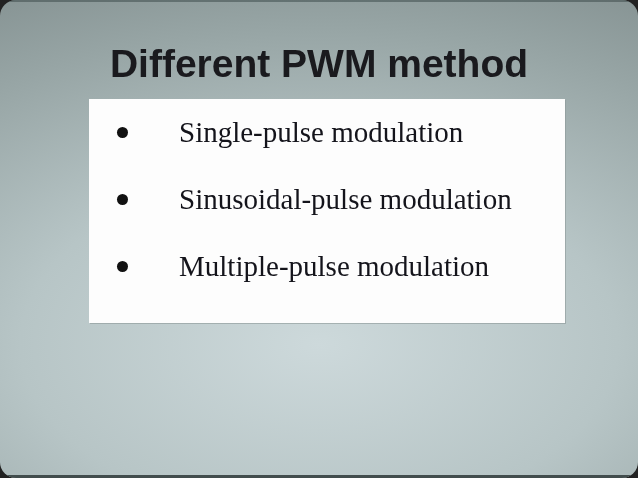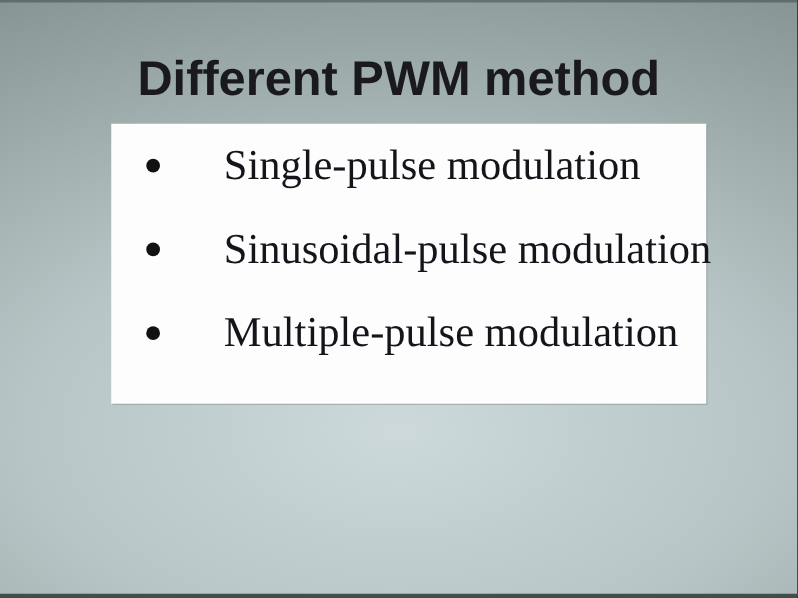--- a/index.html
+++ b/index.html
@@ -13,20 +13,21 @@
     height: 478px;
     overflow: hidden;
     background:
       radial-gradient(ellipse 130% 100% at 50% 72%,
         #cdd9db 0%,
         #b7c5c6 36%,
         #97a5a5 66%,
         #859292 84%,
         #7b8888 100%);
     font-family: "Liberation Sans", sans-serif;
+    border-radius: 16px;
   }
   .edge-top {
     position: absolute;
     top: 0; left: 0; right: 0;
     height: 2px;
     background: rgba(62, 76, 76, 0.55);
   }
   .edge-bottom {
     position: absolute;
     bottom: 0; left: 0; right: 0;
@@ -69,21 +70,21 @@
     flex: 0 0 auto;
     width: 11px;
     height: 11px;
     margin-left: 28px;
     border-radius: 50%;
     background: #111111;
   }
   .bullet-label {
     margin-left: 51px;
     font-family: "Liberation Serif", serif;
-    font-size: 34px;
+    font-size: 29px;
     color: #14141b;
     white-space: nowrap;
   }
 </style>
 </head>
 <body>
 
 <div class="slide">
   <div class="edge-top"></div>
 

